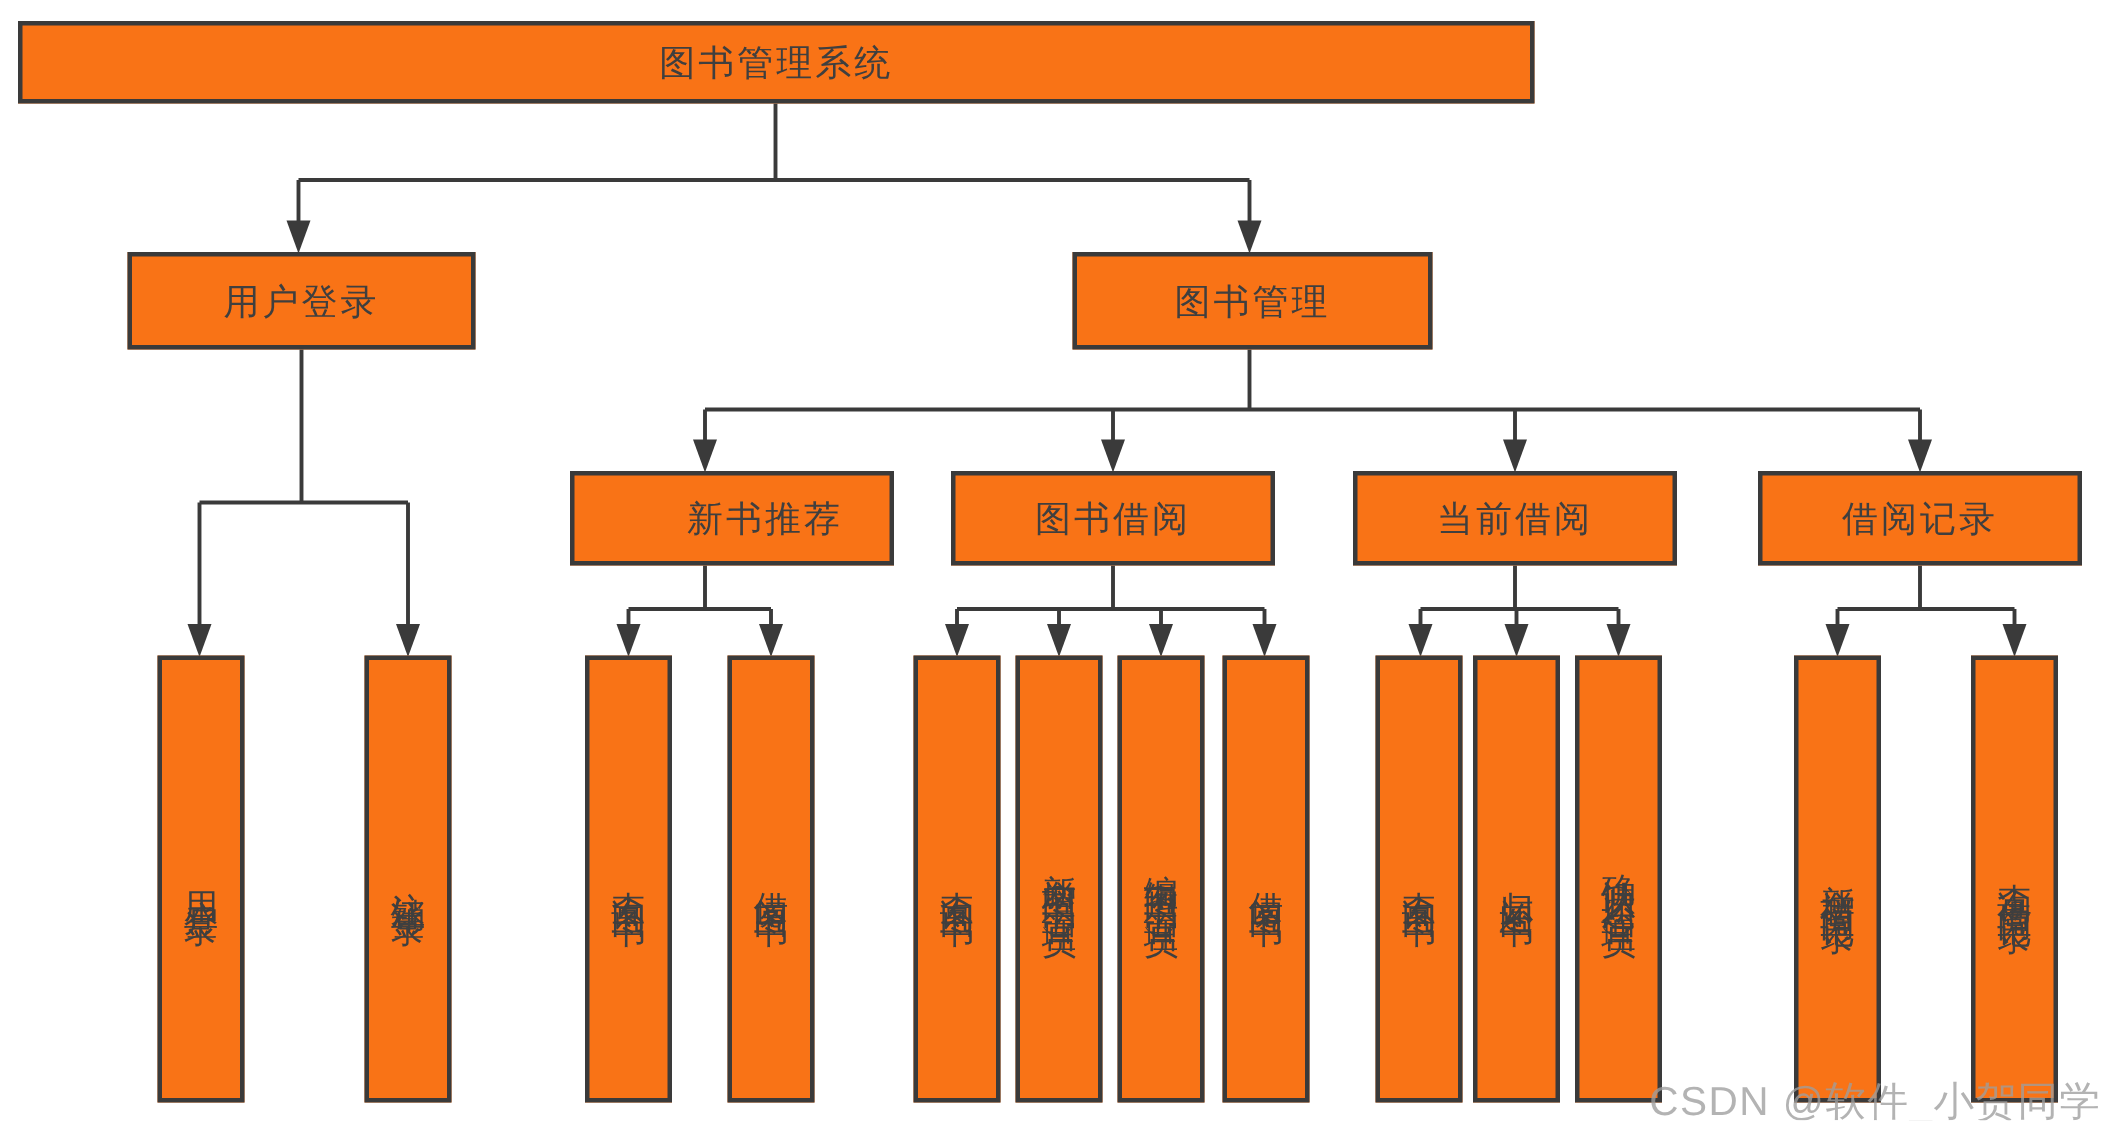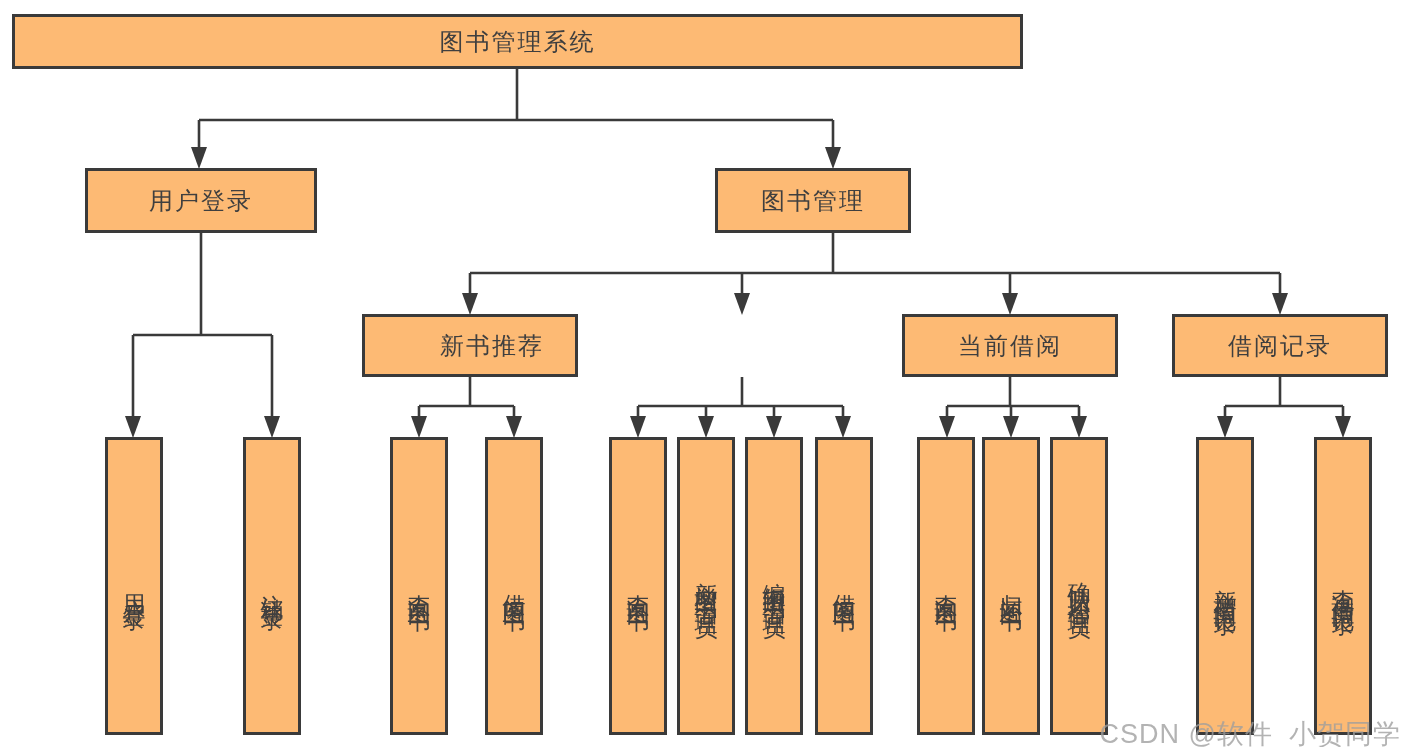--- a/index.html
+++ b/index.html
@@ -18,43 +18,43 @@
   #connector-layer {
     position: absolute;
     left: 0; top: 0;
     width: 1405px; height: 747px;
     z-index: 1;
   }
   .node {
     position: absolute;
     box-sizing: border-box;
     border: 3px solid #3a3a3a;
-    background: #fdba74;
+    background: #f97316;
     display: flex;
     align-items: center;
     justify-content: center;
     color: #3f3f3f;
     z-index: 2;
   }
   .node.h {
     font-size: 24px;
     letter-spacing: 2px;
     white-space: nowrap;
   }
   .node.v .vtext {
     writing-mode: vertical-rl;
     font-size: 23px;
     letter-spacing: 5px;
     line-height: 1;
   }
   .root  { left:  12px; top:  14px; width: 1011px; height: 55px; }
   .l2a   { left:  85px; top: 168px; width: 232px; height: 65px; }
-  .l2b   { left: 715px; top: 168px; width: 196px; height: 65px; }
+  .l2b   { left: 715px; top: 168px; width: 240px; height: 65px; }
   .l3    { top: 314px; width: 216px; height: 63px; }
-  .l3a   { left:  362px; padding-left: 44px; }
+  .l3a   { left:  380px; padding-left: 44px; }
   .l3b   { left:  634px; }
   .l3c   { left:  902px; text-align: right; }
   .l3d   { left: 1172px; font-family: Liberation Serif, serif; }
   .leaf  { top: 437px; width: 58px; height: 298px; }
   .g1a { left: 105px; }  .g1b { left: 243px; }
   .g2a { left: 390px; }  .g2b { left: 485px; }
   .g3a { left: 609px; }  .g3b { left: 677px; }  .g3c { left: 745px; }  .g3d { left: 815px; }
   .g4a { left: 917px; }  .g4b { left: 982px; }  .g4c { left: 1050px; }
   .g5a { left: 1196px; } .g5b { left: 1314px; }
   #watermark {
@@ -141,20 +141,21 @@
         <polygon points="1335,416 1351,416 1343,438" fill="#3a3a3a"></polygon>
       </g>
     </svg>
 
   <div class="node h root">图书管理系统</div>
 
   <div class="node h l2a">用户登录</div>
   <div class="node h l2b">图书管理</div>
 
   <div class="node h l3 l3a">新书推荐</div>
+  <div class="node h l3 l3b">图书借阅</div>
   <div class="node h l3 l3c">当前借阅</div>
   <div class="node h l3 l3d">借阅记录</div>
 
   <div class="node v leaf g1a">
     <span class="vtext">用户登录</span>
   </div>
   <div class="node v leaf g1b">
     <span class="vtext">注销登录</span>
   </div>
 

